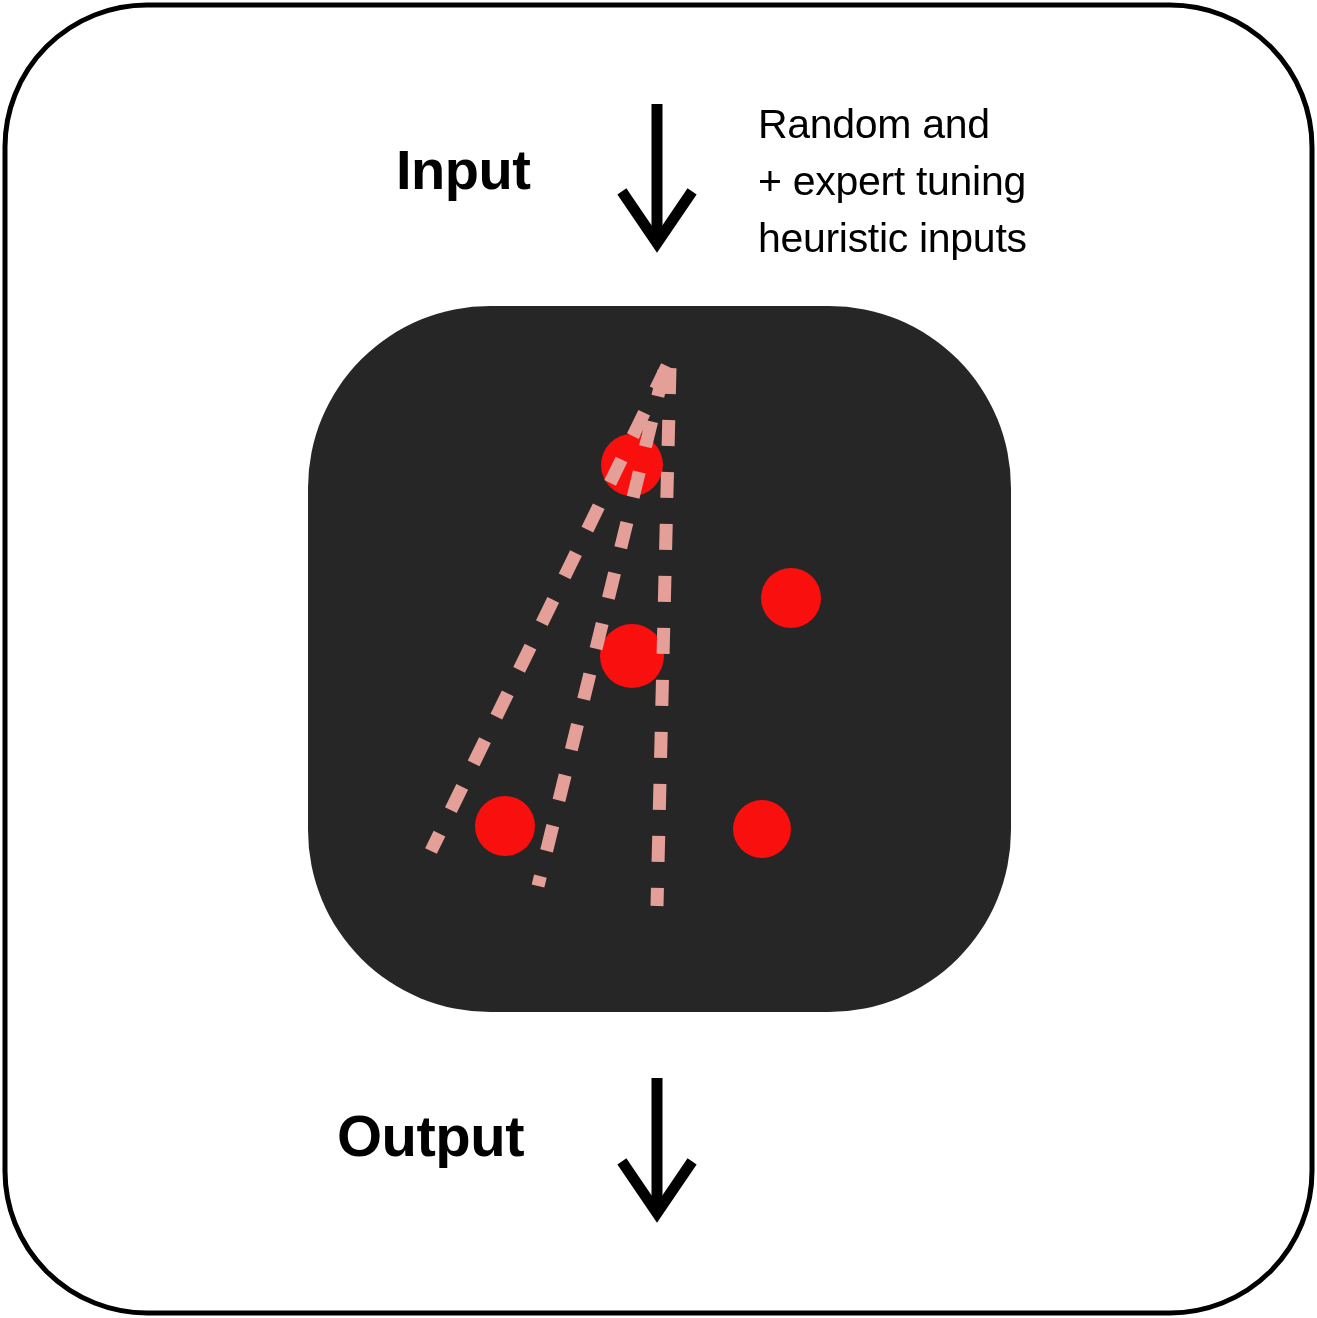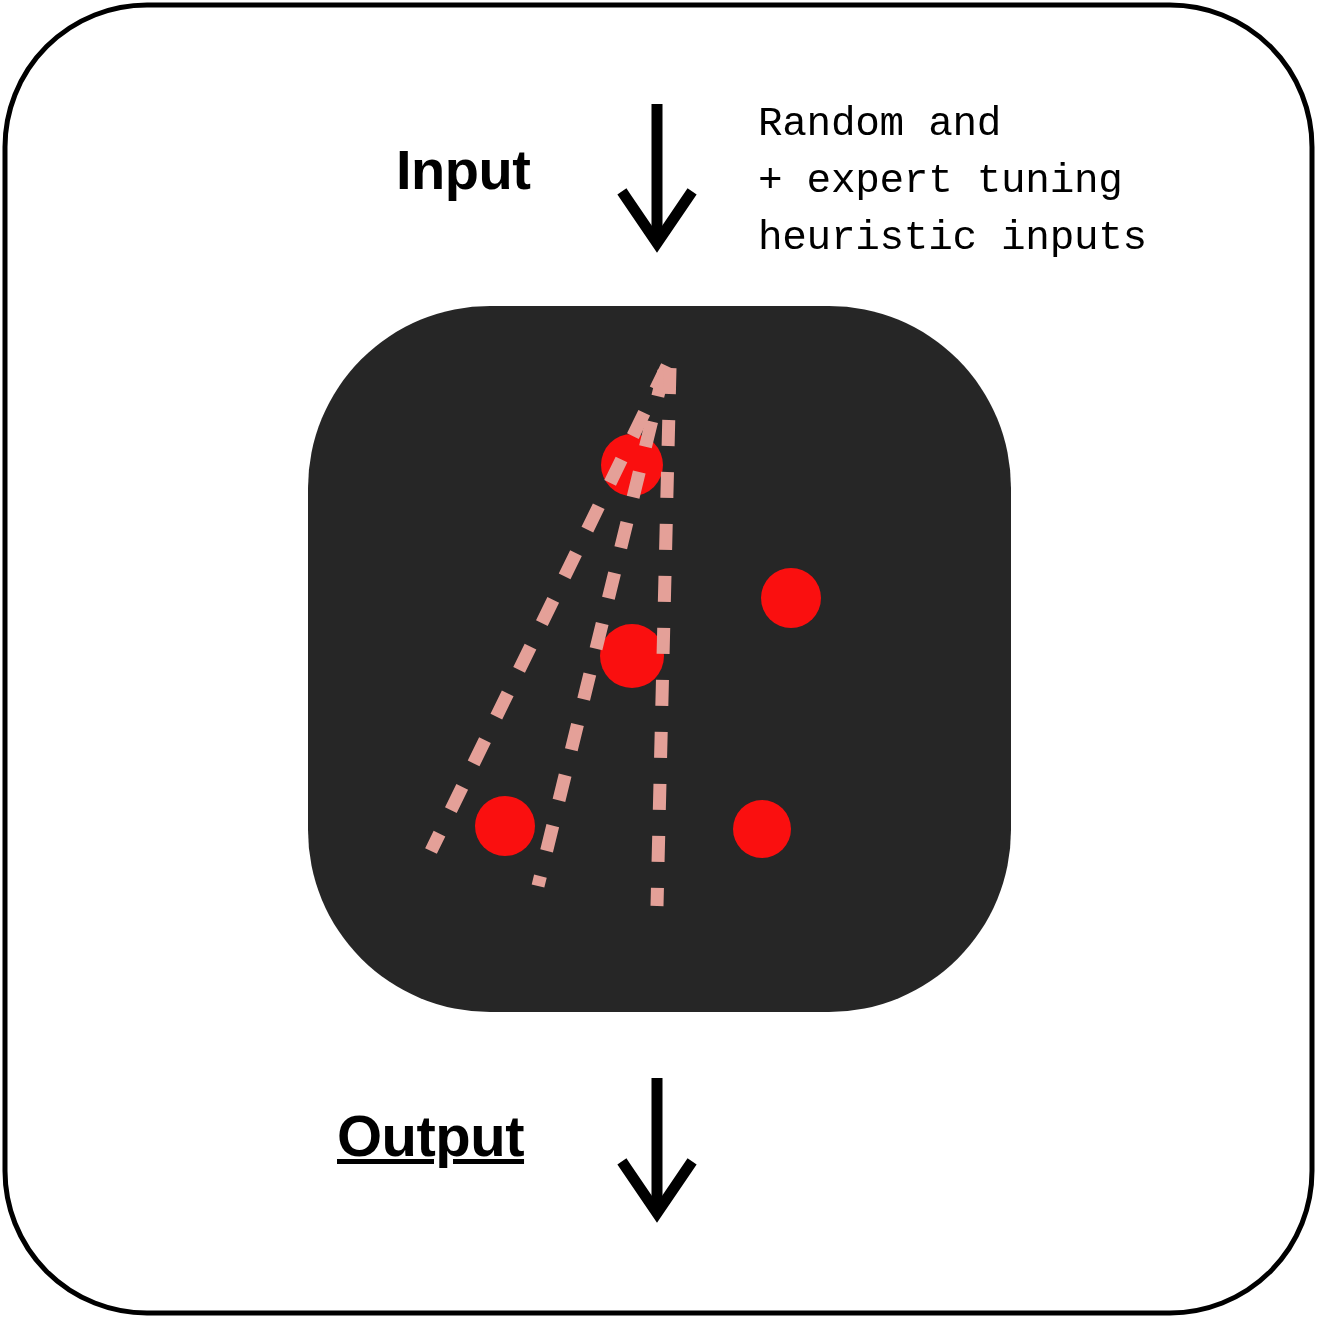--- a/index.html
+++ b/index.html
@@ -38,34 +38,33 @@
     font-size: 56px;
     font-weight: 700;
     letter-spacing: -0.5px;
   }
   #label-output {
     left: 337px;
     top: 1107px;
     font-size: 58px;
     font-weight: 700;
     letter-spacing: -0.5px;
-    text-decoration: underline;
   }
   #annotation {
     position: absolute;
     left: 758px;
     top: 96px;
     width: 420px;
     font-size: 41px;
     font-weight: 400;
     color: #000000;
     line-height: 57px;
     letter-spacing: -0.3px;
   }
-  .annot-line { display: block; white-space: pre; font-family: Liberation Mono, monospace; }
+  .annot-line { display: block; white-space: pre; }
 </style>
 </head>
 <body>
 
 <div id="stage">
 
   <svg id="diagram-svg" viewBox="0 0 1317 1318" xmlns="http://www.w3.org/2000/svg">
 
     <rect id="outer-border" x="5" y="5" width="1307" height="1308" rx="142" ry="142" fill="#ffffff" stroke="#000000" stroke-width="5"></rect>
 

